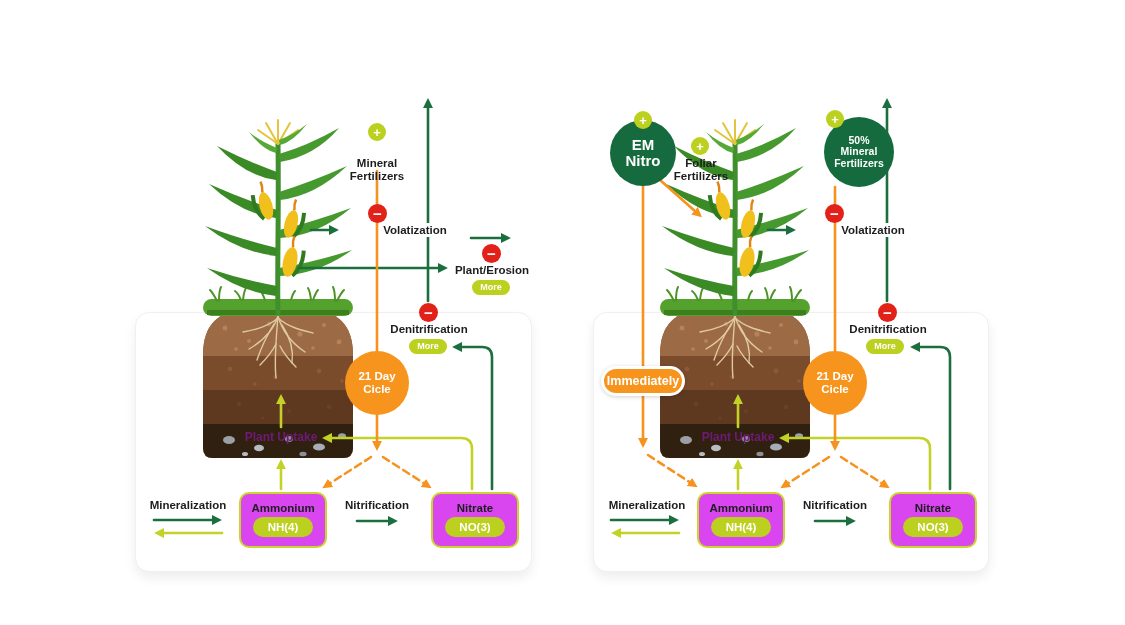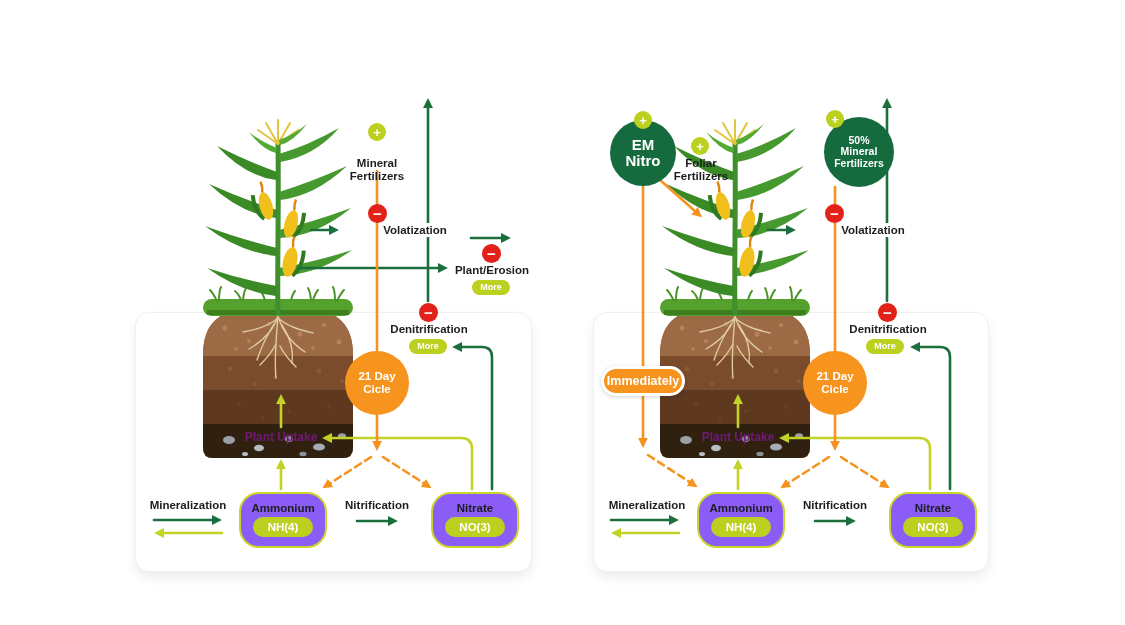--- a/index.html
+++ b/index.html
@@ -19,22 +19,22 @@
          color:#fff;z-index:5;}
   .badge.plus{width:18px;height:18px;background:#bcd01f;font-size:13px;font-weight:800;}
   .badge.minus{width:19px;height:19px;background:#e22118;font-size:15px;font-weight:900;line-height:1;}
   .pill-more{position:absolute;min-width:34px;height:15px;border-radius:8px;background:#bcd01f;
              color:#fff;font-size:9px;font-weight:700;line-height:15px;text-align:center;
              transform:translateX(-50%);z-index:4;padding:0 2px;}
   .circle{position:absolute;border-radius:50%;color:#fff;display:flex;flex-direction:column;
           align-items:center;justify-content:center;z-index:4;text-align:center;font-weight:700;}
   .c-orange{background:#f7941e;}
   .c-green{background:#156b3d;}
-  .chem-box{position:absolute;width:84px;height:52px;background:#8b5cf6;border:2px solid #c9d62d;
-            border-radius:20px;z-index:4;display:flex;flex-direction:column;align-items:center;
+  .chem-box{position:absolute;width:84px;height:52px;background:#d946ef;border:2px solid #c9d62d;
+            border-radius:10px;z-index:4;display:flex;flex-direction:column;align-items:center;
             justify-content:center;gap:3px;}
   .chem-title{font-size:11.5px;font-weight:700;color:#1d1d1f;line-height:1;}
   .chem-pill{min-width:46px;padding:0 7px;height:20px;border-radius:10px;background:#bcd01f;
              color:#fff;font-size:11.5px;font-weight:800;line-height:20px;text-align:center;}
   .imm-pill{position:absolute;left:601px;top:366px;width:84px;height:30px;background:#f7941e;
             border:3px solid #fff;border-radius:18px;color:#fff;font-size:12.5px;font-weight:700;
             line-height:24px;text-align:center;z-index:4;box-shadow:0 1px 4px rgba(0,0,0,.18);box-sizing:border-box;}
   .uptake{position:absolute;font-size:12px;font-weight:700;color:#701a75;transform:translateX(-50%);
           z-index:4;white-space:nowrap;}
 </style>

